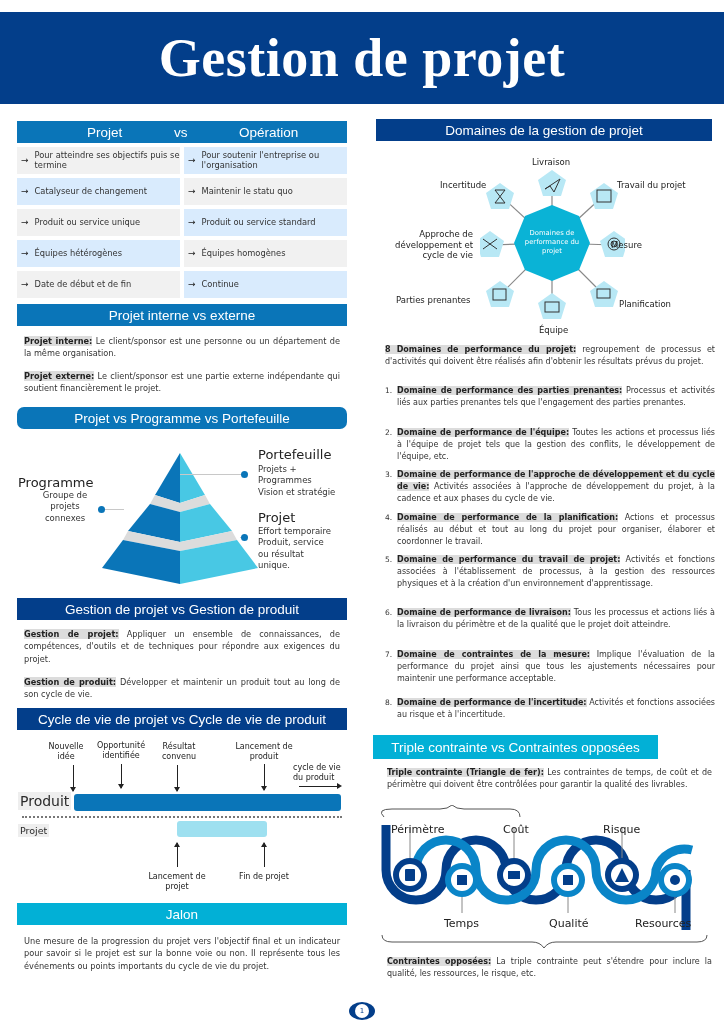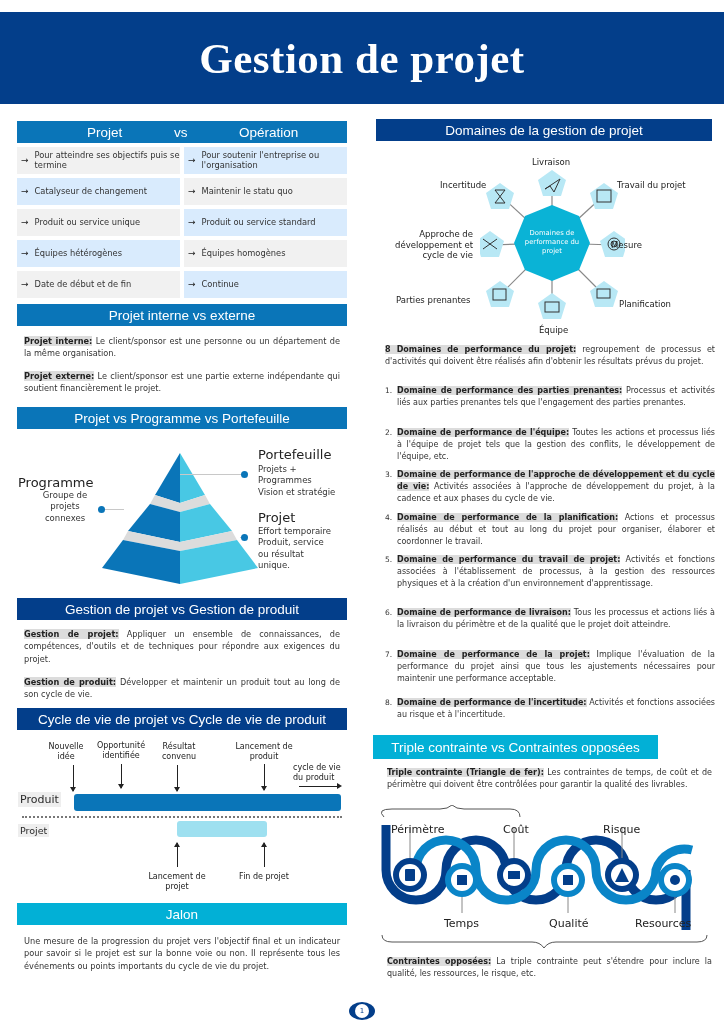--- a/index.html
+++ b/index.html
@@ -1,18 +1,18 @@
 <!DOCTYPE html>
 <html><head>
 <meta charset="utf-8">
 <style>
   * { box-sizing: border-box; margin: 0; padding: 0; }
   body { width: 724px; height: 1024px; background: #ffffff; font-family: "DejaVu Sans", sans-serif; color: #2a2a2a; position: relative; overflow: hidden; }
   .title-bar { position: absolute; left: 0; top: 12px; width: 724px; height: 92px; background: #033e8a; display: flex; align-items: center; justify-content: center; }
-  .title-bar h1 { font-family: "Liberation Serif", serif; font-weight: bold; font-size: 43px; color: #ffffff; letter-spacing: 0.5px; }
+  .title-bar h1 { font-family: "Liberation Serif", serif; font-weight: bold; font-size: 54px; color: #ffffff; letter-spacing: 0.5px; }
   .sec-head { position: absolute; height: 22px; display: flex; align-items: center; justify-content: center; color: #ffffff; font-family: "Liberation Sans", sans-serif; font-size: 13.5px; }
   .blue1 { background: #0a75b8; }
   .navy { background: #033e8a; }
   .cyan { background: #02b0d6; }
   .cmp-row { position: absolute; left: 17px; width: 330px; height: 27px; display: flex; gap: 4px; }
   .cmp-cell { flex: 1; display: flex; align-items: center; font-size: 8.3px; padding-left: 4px; line-height: 1.15; color: #333; }
   .cmp-cell .arr { font-size: 9px; margin-right: 6px; color: #222; }
   .grey { background: #f1f1f1; }
   .lblue { background: #d9ebfd; }
   .para { position: absolute; font-size: 8.2px; line-height: 1.5; color: #333; text-align: justify; }
@@ -99,21 +99,21 @@
 <div class="sec-head blue1" style="left:17px;top:304px;width:330px;">
   <span>Projet interne vs externe</span>
 </div>
 <div class="para" style="left:24px;top:335px;width:316px;">
   <span class="hl">Projet interne:</span><span> Le client/sponsor est une personne ou un département de la même organisation.</span>
 </div>
 <div class="para" style="left:24px;top:370px;width:316px;">
   <span class="hl">Projet externe:</span><span> Le client/sponsor est une partie externe indépendante qui soutient financièrement le projet.</span>
 </div>
 
-<div class="sec-head blue1" style="left:17px;top:407px;width:330px;">
+<div class="sec-head blue1" style="left:17px;top:407px;width:330px;border-radius:7px;">
   <span>Projet vs Programme vs Portefeuille</span>
 </div>
 <svg style="position:absolute;left:100px;top:448px;" width="160" height="140" viewBox="0 0 160 140">
 
   <polygon points="80,5 55,47 80,55" fill="#0a75b8"></polygon>
   <polygon points="80,5 105,47 80,55" fill="#48c8e4"></polygon>
 
   <polygon points="55,47 80,55 105,47 110,56 80,64 50,56" fill="#dcdcdc"></polygon>
 
   <polygon points="50,56 80,64 80,94 28,83" fill="#0a75b8"></polygon>
@@ -167,21 +167,21 @@
 <div class="tl-lab" style="left:90px;top:741px;width:62px;">Opportunité identifiée</div>
 <div class="tl-lab" style="left:155px;top:742px;width:48px;">Résultat convenu</div>
 <div class="tl-lab" style="left:226px;top:742px;width:76px;">Lancement de produit</div>
 <div class="tl-lab" style="left:293px;top:763px;width:58px;text-align:left;">cycle de vie du produit</div>
 <div class="tl-arrow down" style="left:73px;top:765px;height:26px;"></div>
 <div class="tl-arrow down" style="left:121px;top:764px;height:24px;"></div>
 <div class="tl-arrow down" style="left:177px;top:765px;height:26px;"></div>
 <div class="tl-arrow down" style="left:264px;top:764px;height:26px;"></div>
 <div style="position:absolute;left:299px;top:786px;width:40px;height:1px;background:#222;"></div>
 <div style="position:absolute;left:337px;top:783px;border-top:3.5px solid transparent;border-bottom:3.5px solid transparent;border-left:5px solid #222;"></div>
-<div style="position:absolute;left:18px;top:792px;font-size:11px;background:#eeeeee;padding:1px 2px;">Produit</div>
+<div style="position:absolute;left:18px;top:792px;font-size:14px;background:#eeeeee;padding:1px 2px;">Produit</div>
 <div style="position:absolute;left:74px;top:794px;width:267px;height:17px;background:#0a75b8;border-radius:3px;"></div>
 <div style="position:absolute;left:22px;top:816px;width:320px;border-top:2px dotted #777;"></div>
 <div style="position:absolute;left:18px;top:824px;font-size:9.5px;background:#eeeeee;padding:1px 2px;">Projet</div>
 <div style="position:absolute;left:177px;top:821px;width:90px;height:16px;background:#9ee0f0;border-radius:3px;"></div>
 <div class="tl-arrow up" style="left:177px;top:843px;height:24px;"></div>
 <div class="tl-arrow up" style="left:264px;top:843px;height:24px;"></div>
 <div class="tl-lab" style="left:144px;top:872px;width:66px;">Lancement de projet</div>
 <div class="tl-lab" style="left:230px;top:872px;width:68px;">Fin de projet</div>
 
 <div class="sec-head cyan" style="left:17px;top:903px;width:330px;">
@@ -239,21 +239,21 @@
 <div class="para" style="left:385px;top:344px;width:330px;font-size:8px;">
   <span class="hl">8 Domaines de performance du projet:</span><span> regroupement de processus et d'activités qui doivent être réalisés afin d'obtenir les résultats prévus du projet.</span>
 </div>
 <ul class="dom-list" id="dom-list" style="top:0;">
     <li style="top: 385px;"><span class="num">1.</span><span class="hl">Domaine de performance des parties prenantes:</span><span> Processus et activités liés aux parties prenantes tels que l'engagement des parties prenantes.</span></li>
     <li style="top: 427px;"><span class="num">2.</span><span class="hl">Domaine de performance de l'équipe:</span><span> Toutes les actions et processus liés à l'équipe de projet tels que la gestion des conflits, le développement de l'équipe, etc.</span></li>
     <li style="top: 469px;"><span class="num">3.</span><span class="hl">Domaine de performance de l'approche de développement et du cycle de vie:</span><span> Activités associées à l'approche de développement du projet, à la cadence et aux phases du cycle de vie.</span></li>
     <li style="top: 512px;"><span class="num">4.</span><span class="hl">Domaine de performance de la planification:</span><span> Actions et processus réalisés au début et tout au long du projet pour organiser, élaborer et coordonner le travail.</span></li>
     <li style="top: 554px;"><span class="num">5.</span><span class="hl">Domaine de performance du travail de projet:</span><span> Activités et fonctions associées à l'établissement de processus, à la gestion des ressources physiques et à la création d'un environnement d'apprentissage.</span></li>
     <li style="top: 607px;"><span class="num">6.</span><span class="hl">Domaine de performance de livraison:</span><span> Tous les processus et actions liés à la livraison du périmètre et de la qualité que le projet doit atteindre.</span></li>
-    <li style="top: 649px;"><span class="num">7.</span><span class="hl">Domaine de performance de la projet:</span><span> Implique l'évaluation de la performance du projet ainsi que tous les ajustements nécessaires pour maintenir une performance acceptable.</span></li>
+    <li style="top: 649px;"><span class="num">7.</span><span class="hl">Domaine de contraintes de la mesure:</span><span> Implique l'évaluation de la performance du projet ainsi que tous les ajustements nécessaires pour maintenir une performance acceptable.</span></li>
     <li style="top: 697px;"><span class="num">8.</span><span class="hl">Domaine de performance de l'incertitude:</span><span> Activités et fonctions associées au risque et à l'incertitude.</span></li>
   </ul>
 
 <div class="sec-head cyan" style="left:373px;top:735px;width:285px;height:24px;">
   <span>Triple contrainte vs Contraintes opposées</span>
 </div>
 <div class="para" style="left:387px;top:767px;width:325px;font-size:8px;">
   <span class="hl">Triple contrainte (Triangle de fer):</span><span> Les contraintes de temps, de coût et de périmètre qui doivent être contrôlées pour garantir la qualité des livrables.</span>
 </div>
 <svg style="position:absolute;left:372px;top:805px;" width="345" height="145" viewBox="0 0 345 145">

